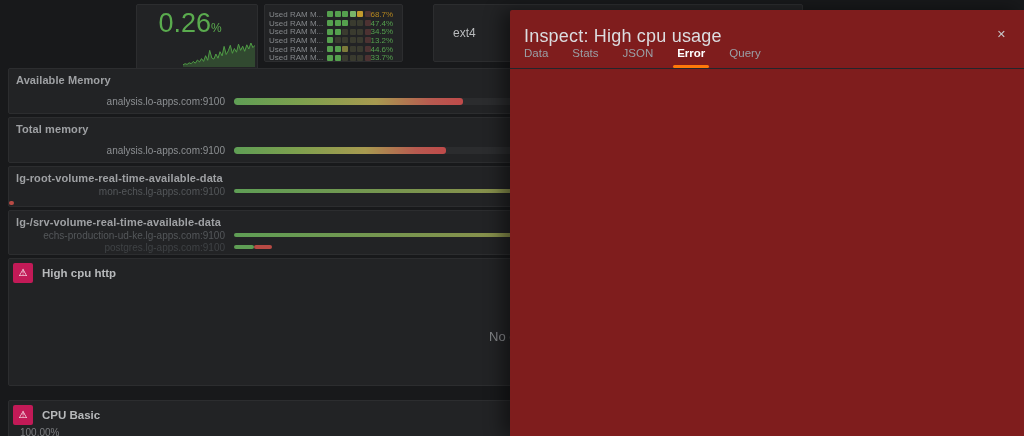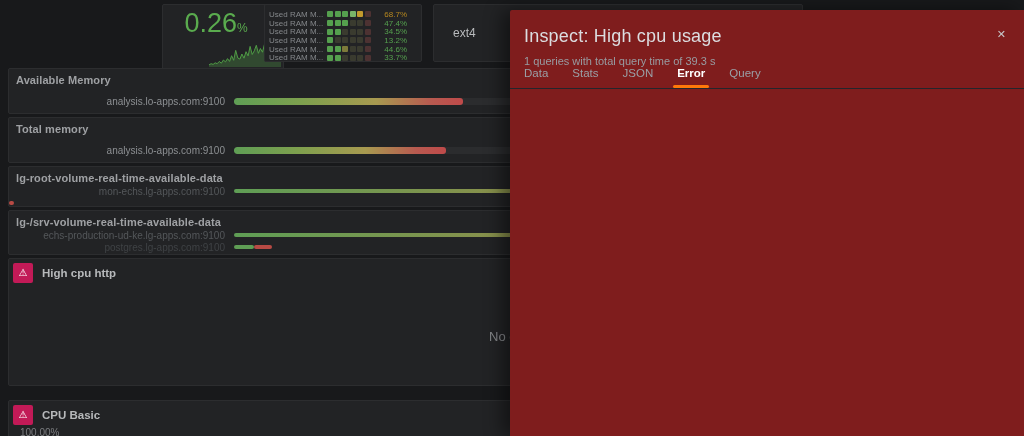--- a/index.html
+++ b/index.html
@@ -5,25 +5,25 @@
   html,body{margin:0;padding:0;background:#0e0f11;}
   .screen{position:relative;width:1024px;height:436px;background:#18191b;overflow:hidden;
           font-family:"Liberation Sans",sans-serif;-webkit-font-smoothing:antialiased;}
   
   .dashboard{position:absolute;inset:0;}
   .panel{position:absolute;background:#222325;border:1px solid #2c2d2f;border-radius:2px;box-sizing:border-box;}
   .p-title{padding:5px 0 0 7px;font-size:11px;font-weight:700;color:#9fa1a4;letter-spacing:.1px;}
   
   #p-stat1{left:8px;top:4px;width:122px;height:58px;display:flex;align-items:center;justify-content:center;}
   .big-stat{font-size:48px;font-weight:500;line-height:1;margin-top:-4px;}
-  #p-stat2{left:136px;top:4px;width:122px;height:66px;margin-left:26px;}
+  #p-stat2{left:136px;top:4px;width:122px;height:66px;}
   .stat2-value{text-align:center;margin-top:5px;padding-right:14px;font-size:27px;font-weight:500;line-height:1;}
   .stat2-unit{font-size:12px;font-weight:400;}
   #spark{position:absolute;right:2px;bottom:2px;}
-  #p-ram{left:264px;top:4px;width:158px;height:58px;}
+  #p-ram{left:264px;top:4px;width:139px;height:58px;}
   .ram-rows{padding:5px 14px 0 4px;}
   .ram-row{display:flex;align-items:center;height:8.7px;}
   .ram-label{flex:0 0 56px;font-size:8px;color:#85888b;white-space:nowrap;overflow:hidden;}
   .lcd{display:flex;gap:1.5px;margin-left:2px;}
   .lcd-cell{width:6px;height:6px;border-radius:1px;}
   .ram-sp{flex:1;}
   .ram-pct{font-size:8px;font-weight:400;}
   #p-ext4{left:433px;top:4px;width:370px;height:58px;}
   .ext4-label{position:absolute;left:19px;top:50%;transform:translateY(-50%);font-size:12px;color:#b9bbbd;}
   
@@ -255,21 +255,20 @@
       </div>
       <div class="axis-label">100.00%</div>
     </div>
 
     <div class="backdrop"></div>
   </div>
 
   <aside class="drawer">
     <div class="d-title">Inspect: High cpu usage</div>
     <button class="d-close">✕</button>
-    <div class="d-sub">1 queries with total query time of 39.3 s</div>
     <div class="d-tabs">
         <div class="tab"><span>Data</span></div>
         <div class="tab"><span>Stats</span></div>
         <div class="tab"><span>JSON</span></div>
         <div class="tab active"><span>Error</span><div class="tab-underline" style="background: rgb(255, 120, 10);"></div></div>
         <div class="tab"><span>Query</span></div>
       </div>
     <div class="d-divider"></div>
   </aside>
 

